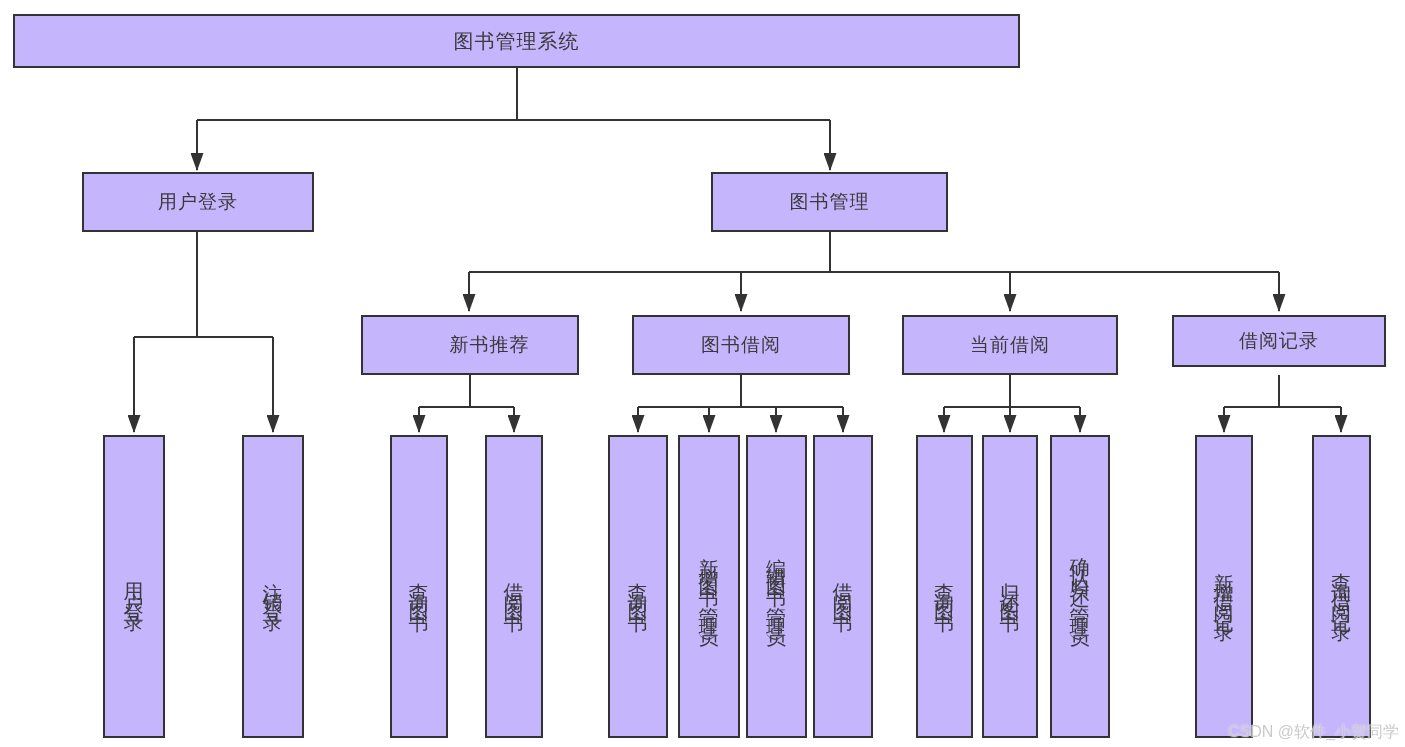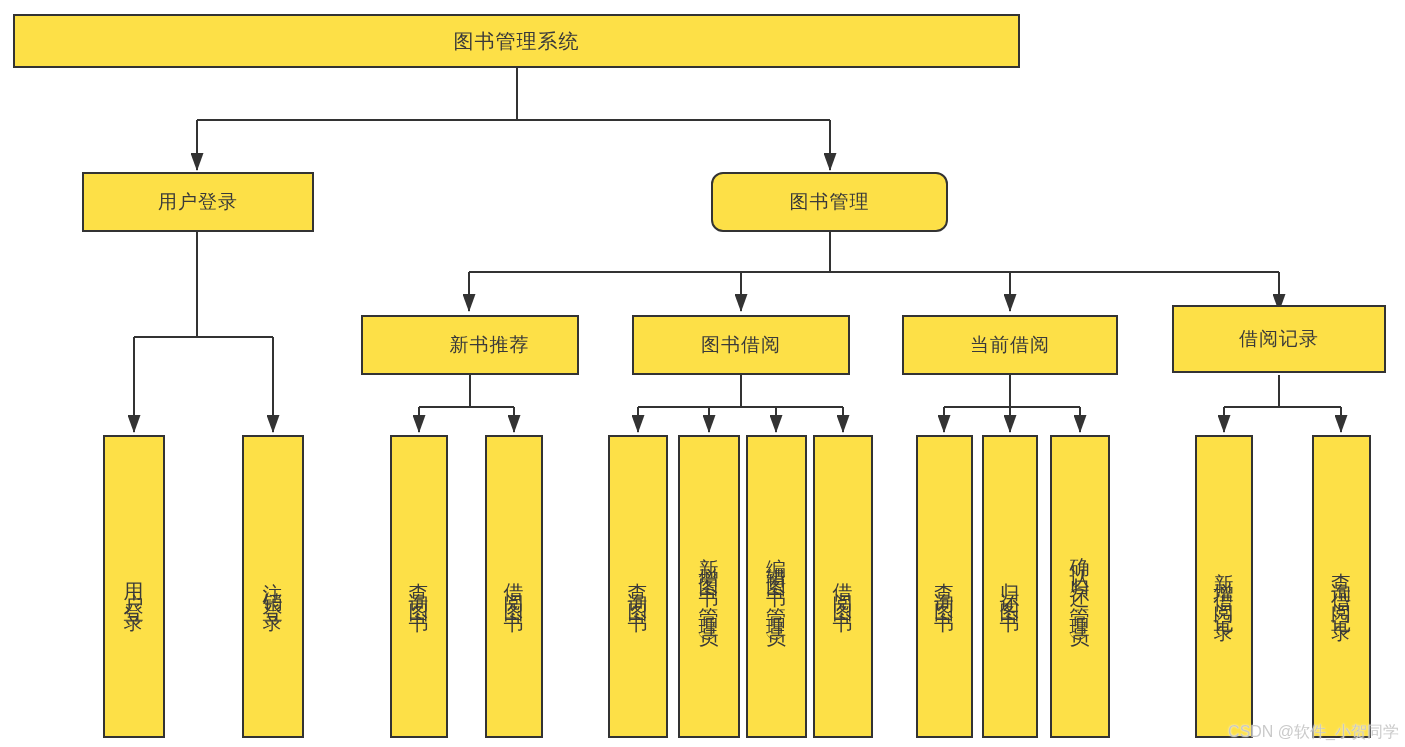--- a/index.html
+++ b/index.html
@@ -18,21 +18,21 @@
   }
   .connectors {
     position: absolute;
     left: 0;
     top: 0;
     pointer-events: none;
   }
   .node {
     position: absolute;
     border: 2px solid #333333;
-    background: #fde047;
+    background: #c4b5fd;
     box-sizing: border-box;
     display: flex;
     align-items: center;
     justify-content: center;
   }
   .node .hlabel {
     font-size: 19px;
     letter-spacing: 1px;
     white-space: nowrap;
     color: #3a3a3a;
@@ -115,34 +115,34 @@
     </g>
   </svg>
 
   <div class="node root-node" style="left:13px; top:14px; width:1007px; height:54px;">
     <span class="hlabel">图书管理系统</span>
   </div>
 
   <div class="node" style="left:82px; top:172px; width:232px; height:60px;">
     <span class="hlabel">用户登录</span>
   </div>
-  <div class="node" style="left:711px; top:172px; width:237px; height:60px;border-radius:12px;">
+  <div class="node" style="left:711px; top:172px; width:237px; height:60px;">
     <span class="hlabel">图书管理</span>
   </div>
 
   <div class="node" style="left:361px; top:315px; width:218px; height:60px;padding-left:39px;">
     <span class="hlabel">新书推荐</span>
   </div>
   <div class="node" style="left:902px; top:315px; width:216px; height:60px;">
     <span class="hlabel">当前借阅</span>
   </div>
   <div class="node" style="left:632px; top:315px; width:218px; height:60px;">
     <span class="hlabel">图书借阅</span>
   </div>
-  <div class="node" style="left:1172px; top:305px; width:214px; height:68px;">
+  <div class="node" style="left:1172px; top:315px; width:214px; height:52px;">
     <span class="hlabel">借阅记录</span>
   </div>
 
   <div class="node leaf" style="left:103px; top:435px; width:62px; height:303px;">
     <span class="vlabel">用户登录</span>
   </div>
   <div class="node leaf" style="left:242px; top:435px; width:62px; height:303px;">
     <span class="vlabel">注销登录</span>
   </div>
 

